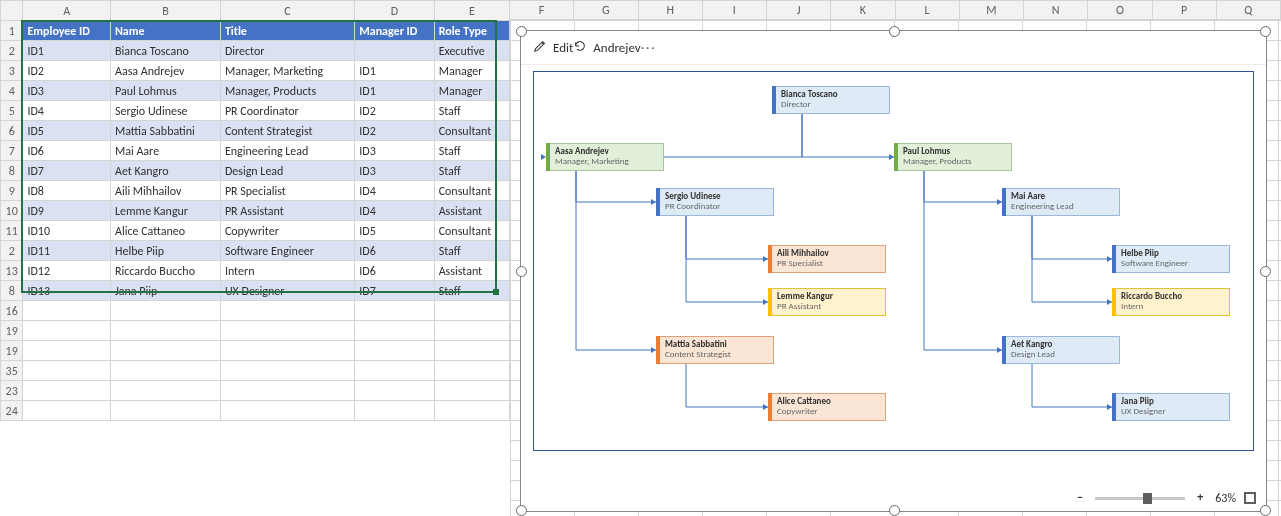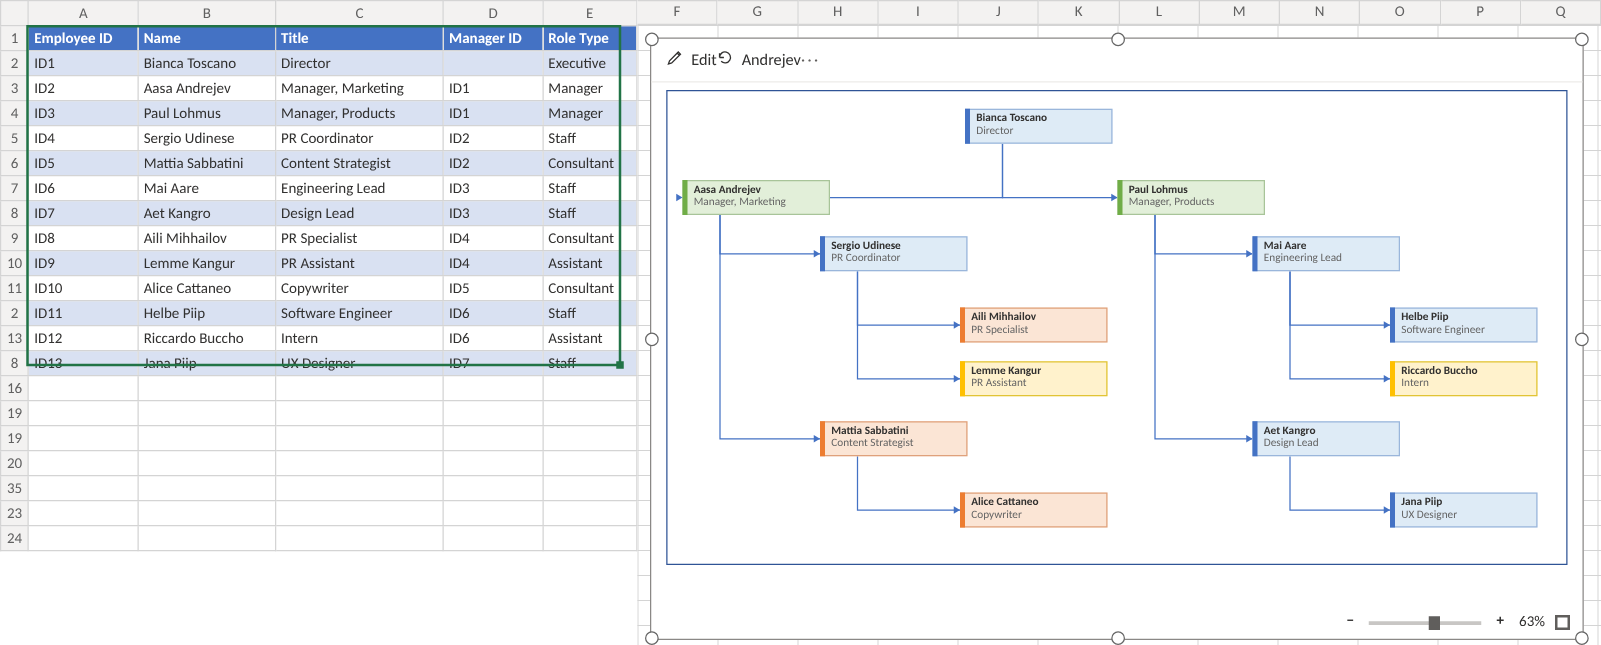--- a/index.html
+++ b/index.html
@@ -371,28 +371,20 @@
           <tr>
             <th class="rowhdr">19</th>
             <td></td>
             <td></td>
             <td></td>
             <td></td>
             <td></td>
           </tr>
           <tr>
             <th class="rowhdr">19</th>
-            <td></td>
-            <td></td>
-            <td></td>
-            <td></td>
-            <td></td>
-          </tr>
-          <tr>
-            <th class="rowhdr">20</th>
             <td></td>
             <td></td>
             <td></td>
             <td></td>
             <td></td>
           </tr>
           <tr>
             <th class="rowhdr">35</th>
             <td></td>
             <td></td>

